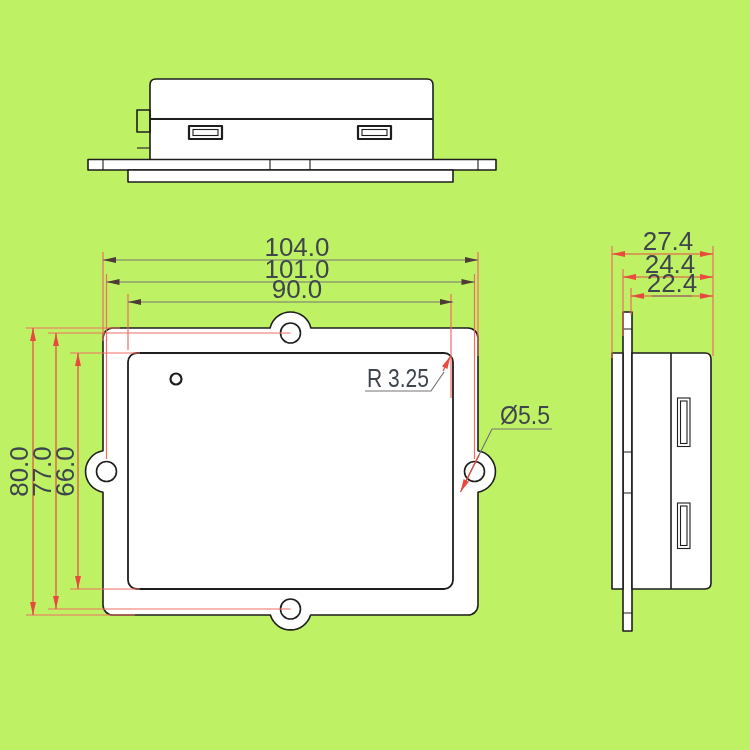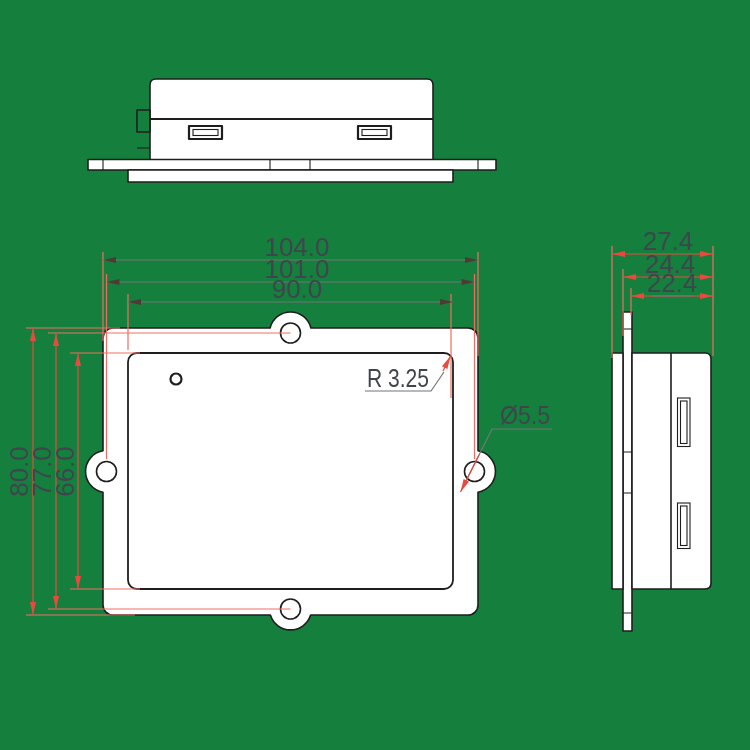--- a/index.html
+++ b/index.html
@@ -1,16 +1,16 @@
 <!DOCTYPE html>
 <html><head>
 <meta charset="utf-8">
 <style>
   html,body{margin:0;padding:0;background:#ffffff;}
-  .stage{width:750px;height:750px;position:relative;background:#15803d;overflow:hidden;}
+  .stage{width:750px;height:750px;position:relative;background:#bef264;overflow:hidden;}
   svg{display:block;}
   
   .ol   {fill:none;stroke:#1e1e1e;stroke-width:1.6;stroke-linejoin:round;stroke-linecap:butt;}
   .olw  {fill:#ffffff;stroke:#1e1e1e;stroke-width:1.6;stroke-linejoin:round;}
   .olthk{fill:none;stroke:#1e1e1e;stroke-width:2.2;stroke-linejoin:round;}
   .olthn{fill:none;stroke:#1e1e1e;stroke-width:1.1;}
   
   .dgray{fill:none;stroke:#757575;stroke-width:1.2;}
   .dred {fill:none;stroke:#e84a3e;stroke-width:1.2;}
   .ext  {fill:none;stroke:#ef6e63;stroke-width:1.2;}

